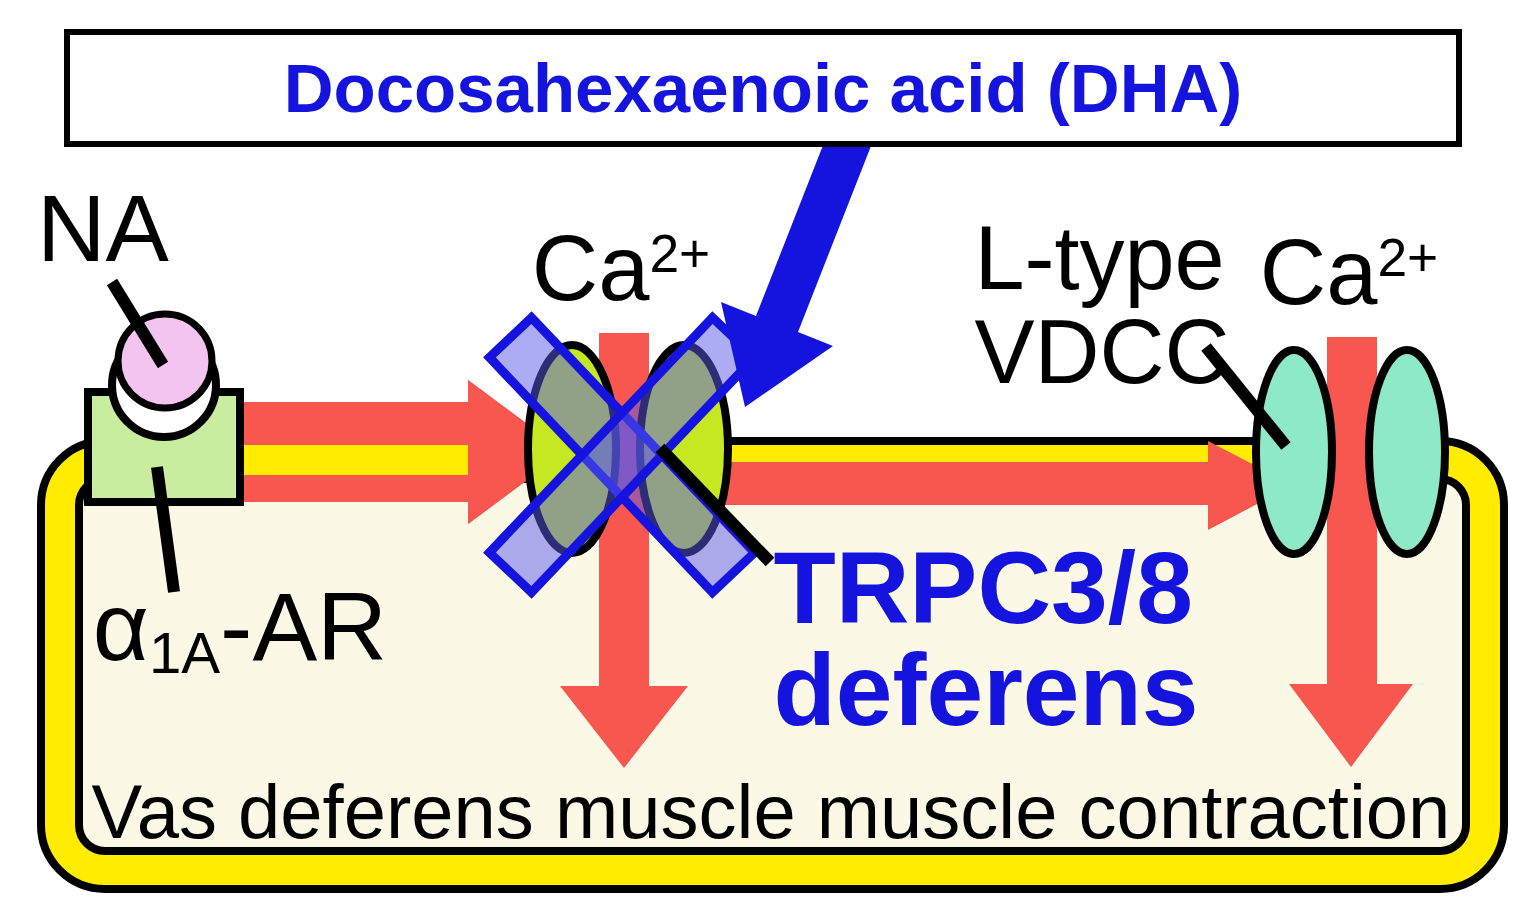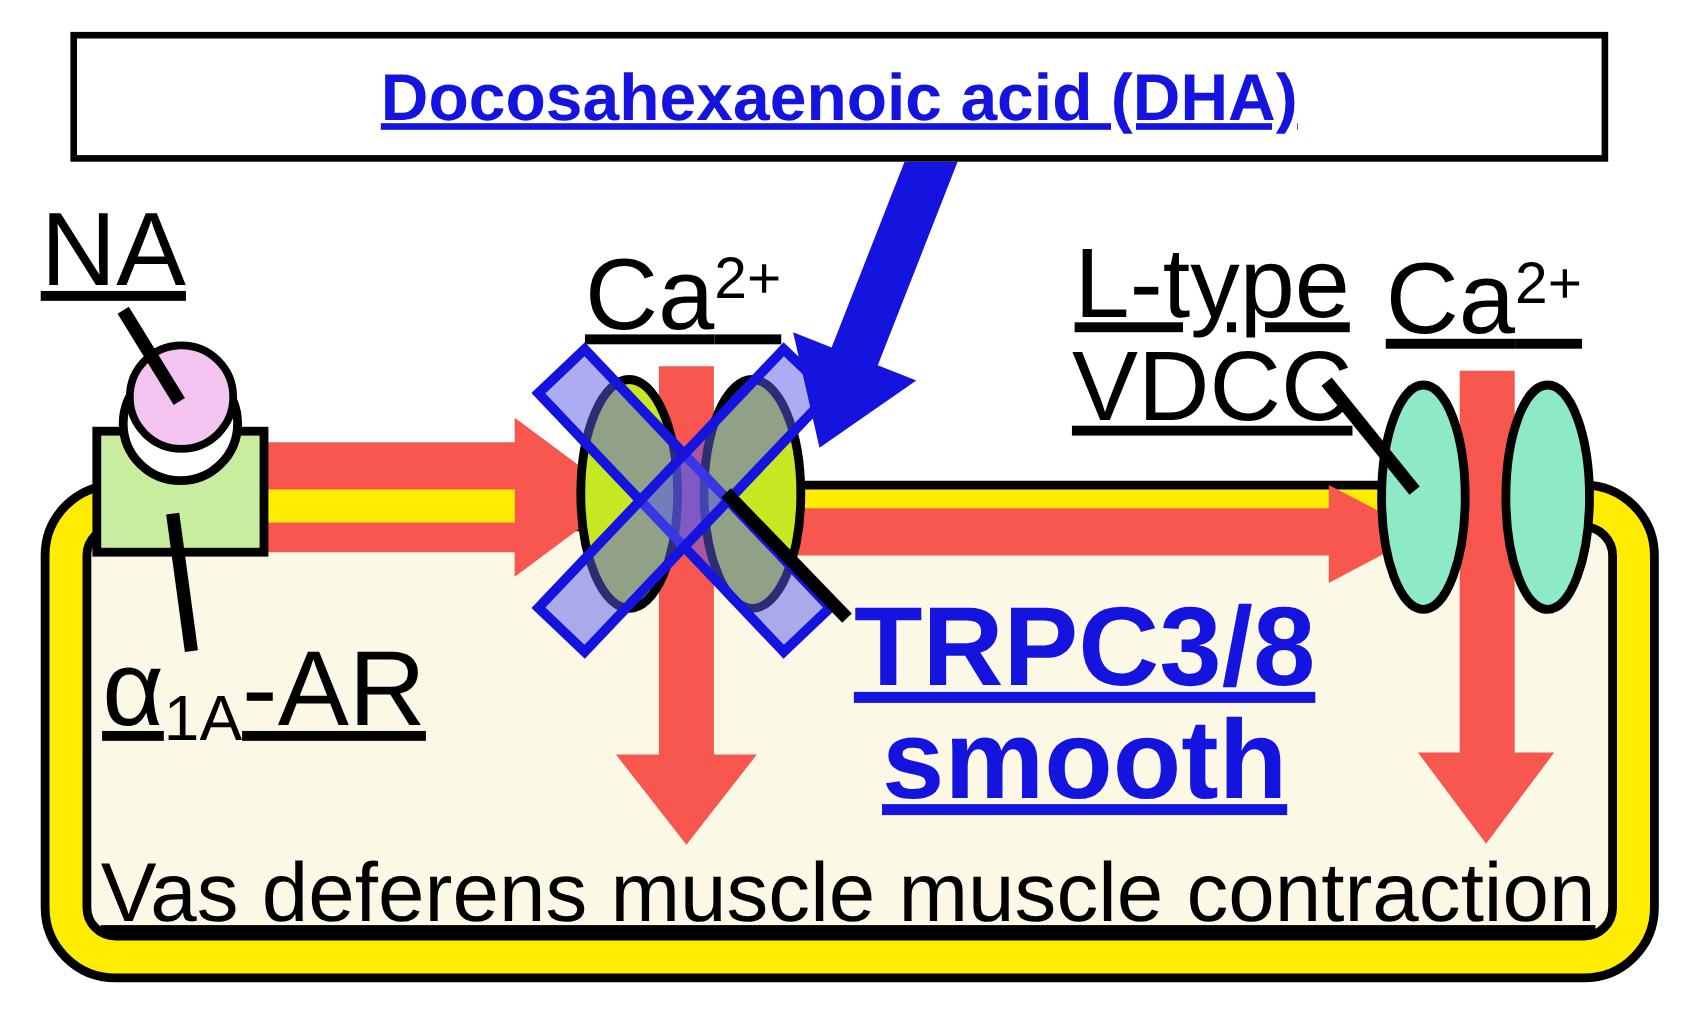--- a/index.html
+++ b/index.html
@@ -1,27 +1,27 @@
 <!DOCTYPE html>
 <html style="--blue: #1414DE; --red: #F8574F; --yellow: #FFEC00; --cream: #FBF8E6; --black: #000000; --white: #FFFFFF; --receptor_green: #C9ED9E; --trpc_green: #C6E822; --vdcc_teal: #8DE9C6; --ligand_pink: #F4C4F0; --x_overlay: rgba(90,90,235,0.5);"><head>
 <meta charset="utf-8">
 <style>
   html,body{margin:0;padding:0;background:#fff;width:1536px;height:922px;overflow:hidden;}
   body{font-family:"Liberation Sans", sans-serif;position:relative;}
   #stage{position:absolute;left:0;top:0;width:1536px;height:922px;}
   svg#shapes{position:absolute;left:0;top:0;z-index:1;}
   .lbl{position:absolute;z-index:2;white-space:nowrap;transform:translate(-50%,-50%);
-       color:#000;text-align:center;line-height:1.0;text-decoration:underline;}
+       color:#000;line-height:1.0;}
   .sup{font-size:0.58em;vertical-align:0.52em;}
   .sub{font-size:0.60em;vertical-align:-0.22em;}
   .blue-text{color:var(--blue);font-weight:bold;}
   #title-box{position:absolute;z-index:3;left:64px;top:29px;width:1398px;height:118px;
              box-sizing:border-box;background:var(--white);border:6px solid var(--black);
              display:flex;align-items:center;justify-content:center;}
-  #title-box .title-text{color:var(--blue);font-weight:bold;font-size:60px;white-space:nowrap;text-decoration:underline;}
+  #title-box .title-text{color:var(--blue);font-weight:bold;font-size:69px;white-space:nowrap;}
   #na-label{left:103px;top:228px;font-size:95px;}
   #ca-trpc-label{left:621px;top:268px;font-size:92px;}
   #ca-vdcc-label{left:1349px;top:272px;font-size:92px;}
   #vdcc-label{left:1062px;top:305px;font-size:90px;line-height:94px;margin-left:40px;}
   #alpha-label{left:240px;top:630px;font-size:97px;}
   #trpc-label{left:986px;top:639px;font-size:102px;line-height:102px;}
   #outcome-label{left:771px;top:812px;font-size:76px;}
 </style>
 </head>
 <body>
@@ -85,20 +85,20 @@
     <div>L-type</div>
     <div>VDCC</div>
   </div>
 
   <div class="lbl" id="alpha-label">
     <span>α</span><span class="sub">1A</span><span>-AR</span>
   </div>
 
   <div class="lbl blue-text" id="trpc-label">
     <div>TRPC3/8</div>
-    <div>smooth</div>
+    <div>deferens</div>
   </div>
 
   <div class="lbl" id="outcome-label">
     <span>Vas deferens muscle muscle contraction</span>
   </div>
 
 </div>
 
 </body></html>

